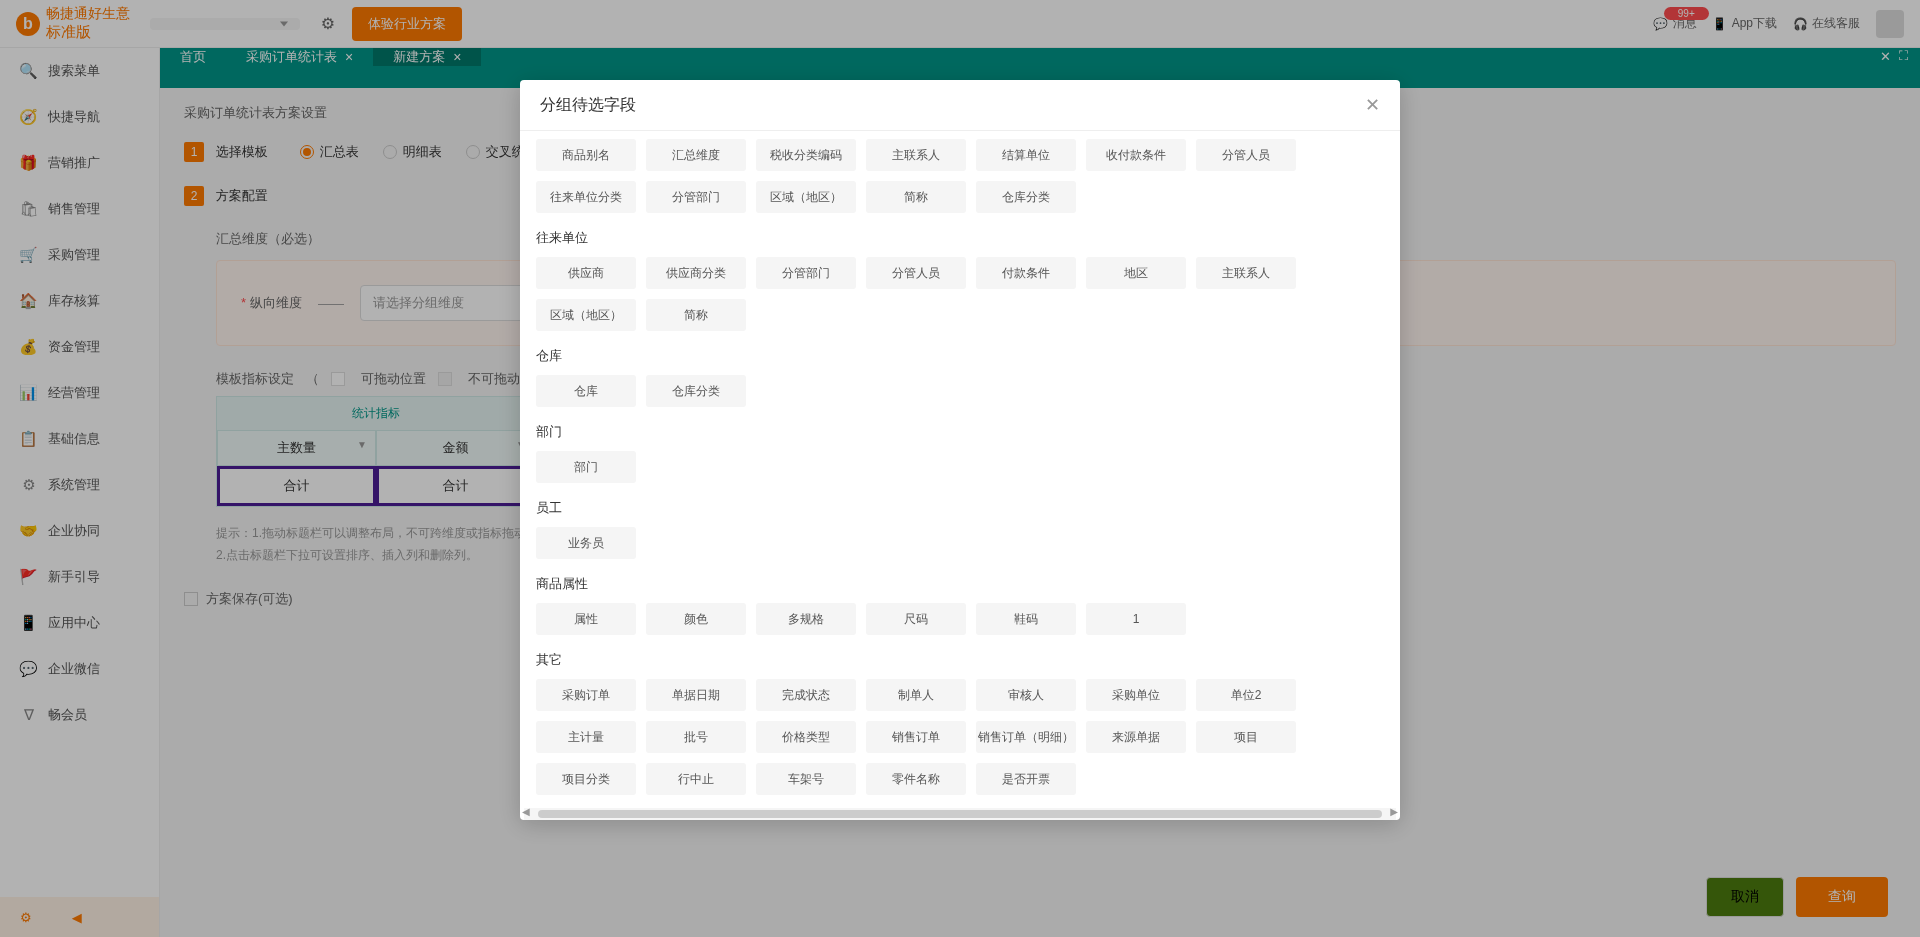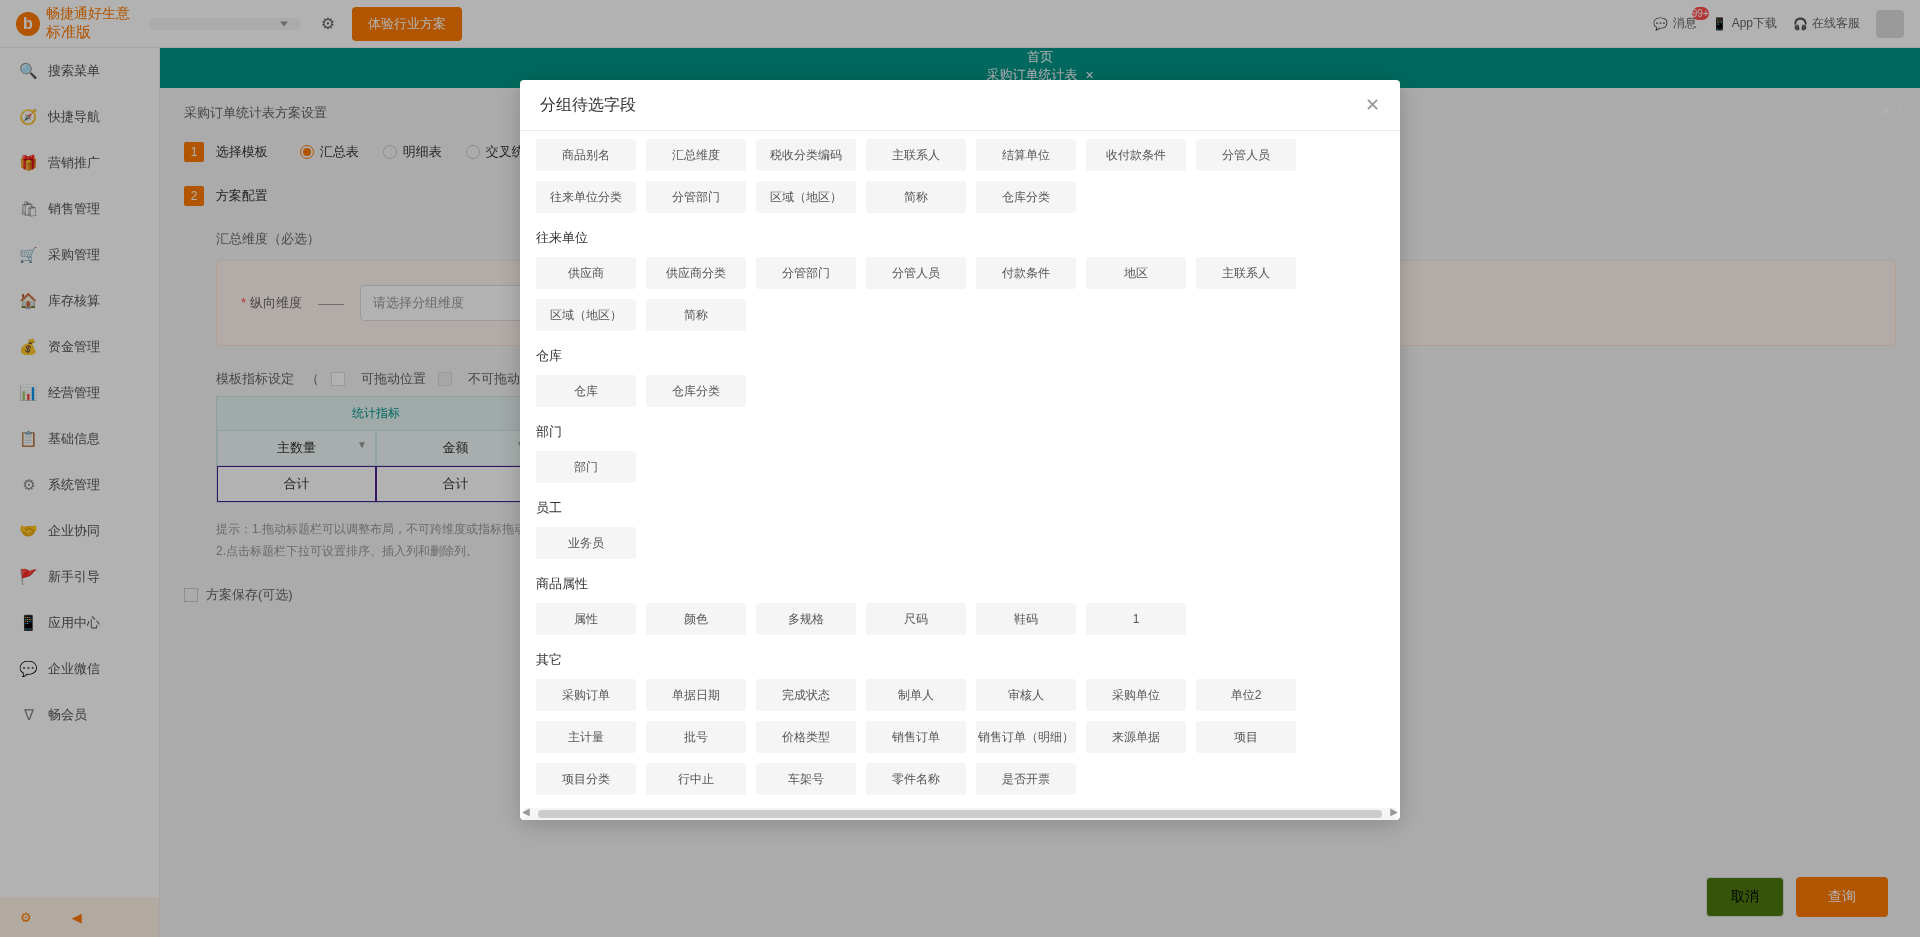--- a/index.html
+++ b/index.html
@@ -11,34 +11,34 @@
 .logo { display: flex; align-items: center; gap: 6px; margin-right: 20px; }
 .logo-icon { width: 24px; height: 24px; background: #ff7a00; border-radius: 50%; display: flex; align-items: center; justify-content: center; color: #fff; font-weight: bold; font-size: 16px; }
 .logo-text { color: #ff7a00; font-size: 14px; font-weight: 500; }
 .logo-sub { color: #ff7a00; font-size: 15px; }
 .header-select { background: #f5f5f5; padding: 6px 40px 6px 12px; border-radius: 4px; color: #999; position: relative; margin-right: 12px; min-width: 150px; }
 .header-select::after { content: ''; position: absolute; right: 12px; top: 50%; transform: translateY(-50%); border-left: 4px solid transparent; border-right: 4px solid transparent; border-top: 5px solid #999; }
 .settings-icon { width: 32px; height: 32px; border-radius: 4px; display: flex; align-items: center; justify-content: center; cursor: pointer; color: #666; font-size: 16px; }
 .btn-orange { background: #ff7a00; color: #fff; padding: 8px 16px; border-radius: 4px; border: none; cursor: pointer; font-size: 13px; margin-left: 8px; }
 .header-right { margin-left: auto; display: flex; align-items: center; gap: 16px; }
 .header-action { display: flex; align-items: center; gap: 4px; color: #666; cursor: pointer; position: relative; font-size: 12px; }
-.badge { position: absolute; top: -8px; right: -12px; background: #ff4d4f; color: #fff; font-size: 10px; padding: 1px 0; border-radius: 10px; }
+.badge { position: absolute; top: -8px; right: -12px; background: #ff4d4f; color: #fff; font-size: 10px; padding: 1px 14px; border-radius: 10px; }
 .avatar { width: 28px; height: 28px; background: #ddd; border-radius: 4px; }
 
 
 .body { flex: 1; display: flex; overflow: hidden; }
 .sidebar { width: 160px; background: #fff; border-right: 1px solid #eee; display: flex; flex-direction: column; }
 .sidebar-list { flex: 1; overflow-y: auto; }
 .sidebar-item { display: flex; align-items: center; gap: 10px; padding: 14px 20px; color: #555; cursor: pointer; }
 .sidebar-icon { width: 18px; height: 18px; display: inline-flex; align-items: center; justify-content: center; color: #888; font-size: 15px; }
 .sidebar-footer { height: 40px; background: #fff3e6; display: flex; align-items: center; padding: 0 20px; gap: 40px; color: #ff7a00; }
 
 
 .main { flex: 1; display: flex; flex-direction: column; background: #f5f5f5; position: relative; }
-.tabs { height: 40px; background: #009688; display: flex; align-items: center; flex-direction: column; }
+.tabs { height: 40px; background: #009688; display: flex; align-items: flex-start; }
 .tab { padding: 0 20px; display: flex; align-items: center; gap: 8px; color: #fff; cursor: pointer; font-size: 13px; }
 .tab.active { background: #00796b; }
 .tab-close { font-size: 14px; cursor: pointer; }
 .tabs-right { margin-left: auto; display: flex; align-items: center; gap: 8px; padding-right: 12px; color: #fff; }
 
 .content { flex: 1; padding: 16px 24px; overflow-y: auto; }
 .page-title { font-size: 13px; color: #666; margin-bottom: 20px; }
 .step-row { display: flex; align-items: center; gap: 16px; margin-bottom: 24px; }
 .step-num { background: #ff7a00; color: #fff; width: 20px; height: 20px; display: inline-flex; align-items: center; justify-content: center; font-size: 12px; border-radius: 2px; margin-right: 8px; }
 .step-label { font-weight: 500; }
@@ -60,21 +60,21 @@
 .indicator-row { display: flex; align-items: center; gap: 12px; color: #666; margin-bottom: 8px; }
 .legend-box { display: inline-block; width: 14px; height: 14px; background: #fff; border: 1px solid #ddd; margin-right: 4px; vertical-align: middle; }
 .legend-box.gray { background: #eee; }
 
 .indicator-table { border: 1px solid #cfe8e5; width: 320px; }
 .indicator-header { background: #e6f4f2; color: #009688; padding: 8px; text-align: center; font-size: 12px; }
 .indicator-cells { display: flex; }
 .indicator-cell { flex: 1; border: 1px solid #cfe8e5; padding: 8px; text-align: center; background: #f0faf8; position: relative; }
 .indicator-cell .chev { position: absolute; right: 8px; color: #999; font-size: 10px; }
 .indicator-sum { display: flex; }
-.indicator-sum-cell { flex: 1; border: 1px solid #4c1d95; padding: 8px; text-align: center; background: #fff; }
+.indicator-sum-cell { flex: 1; border: 3px solid #4c1d95; padding: 8px; text-align: center; background: #fff; }
 
 .hints { color: #999; font-size: 12px; margin-top: 16px; line-height: 1.8; }
 .save-row { margin-top: 24px; display: flex; align-items: center; gap: 8px; color: #666; }
 .checkbox { width: 14px; height: 14px; border: 1px solid #ccc; }
 
 .footer-actions { position: absolute; bottom: 20px; right: 32px; display: flex; gap: 12px; }
 .btn-default { background: #4d7c0f; border: 1px solid #ddd; padding: 10px 24px; border-radius: 4px; cursor: pointer; font-size: 14px; }
 .btn-primary { background: #ff7a00; color: #fff; border: none; padding: 10px 32px; border-radius: 4px; cursor: pointer; font-size: 14px; }
 
 

